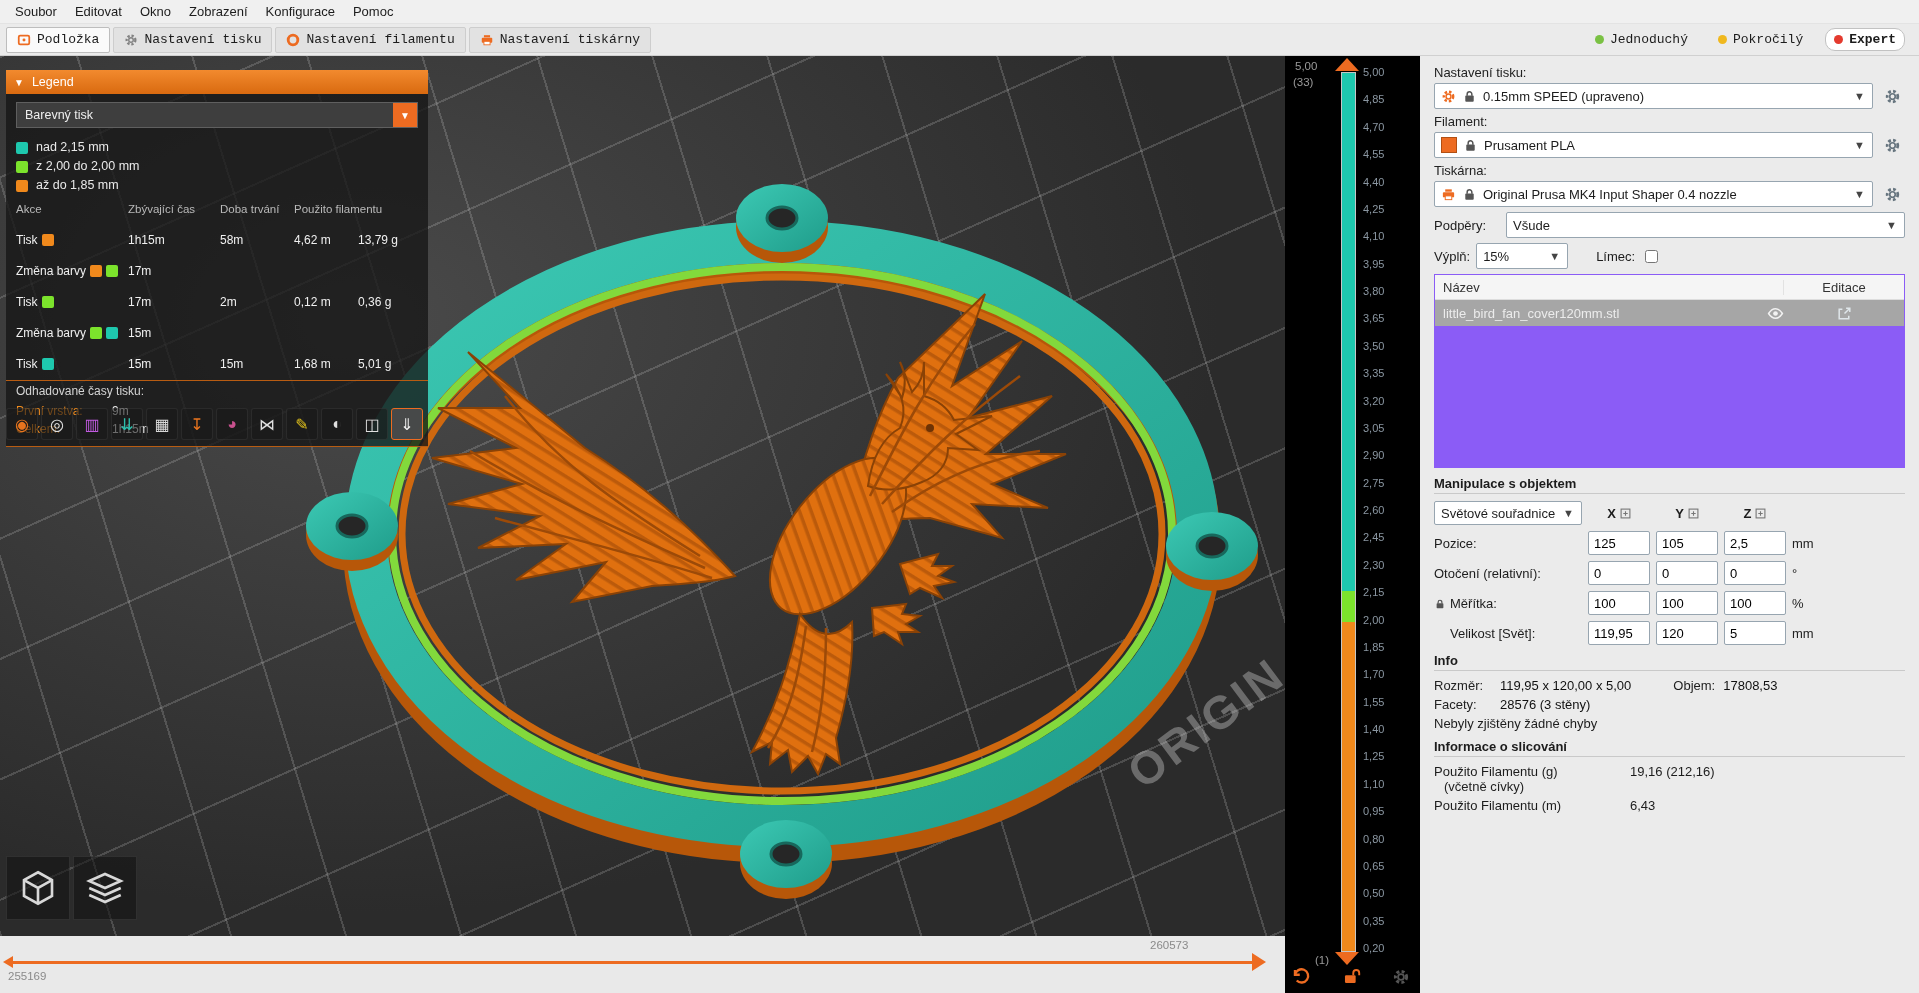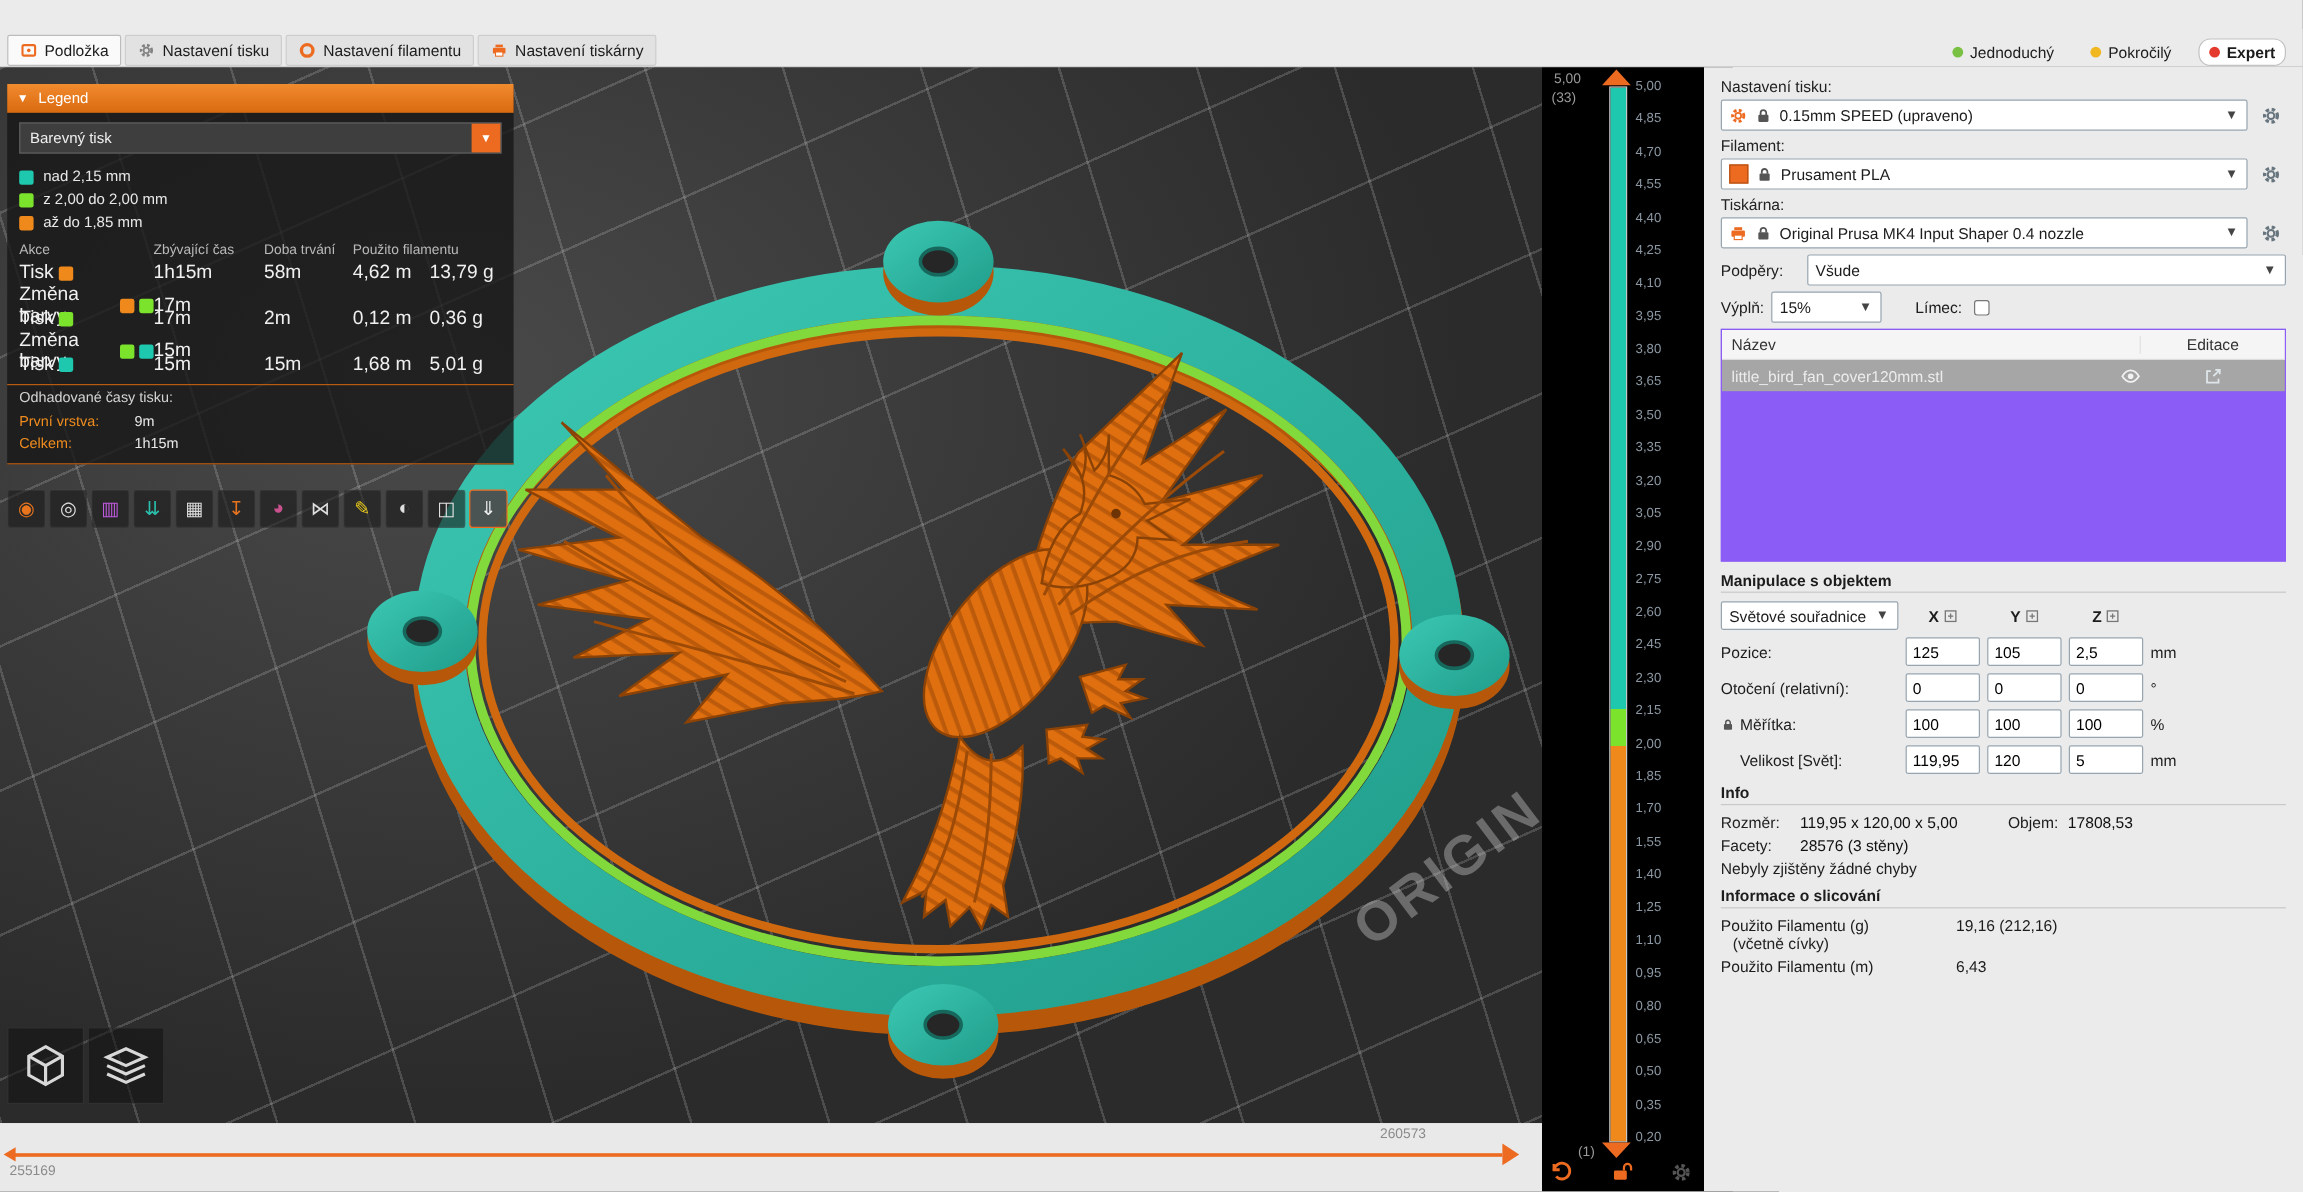--- a/index.html
+++ b/index.html
@@ -5,21 +5,21 @@
   html,body{margin:0;padding:0;background:#888;}
   .app{position:relative;width:1919px;height:993px;overflow:hidden;background:#ebebeb;
        font-family:"Liberation Sans",sans-serif;font-size:13px;color:#1c1c1c;}
   .ic{display:inline-block;flex:none;}
   
   .menubar{position:absolute;left:0;top:0;width:100%;height:24px;background:#f0f0f0;
            display:flex;align-items:center;padding-left:6px;box-sizing:border-box;border-bottom:1px solid #e3e3e3;}
   .menuitem{padding:2px 9px;cursor:default;}
   
   .tabbar{position:absolute;left:0;top:24px;width:100%;height:32px;background:#ebebeb;
-          border-bottom:1px solid #d0d0d0;display:flex;align-items:flex-end;box-sizing:border-box;padding:0 6px;}
+          border-bottom:1px solid #d0d0d0;display:flex;align-items:center;box-sizing:border-box;padding:0 6px;font-family:Liberation Mono, monospace;}
   .tab{display:flex;align-items:center;gap:6px;height:24px;padding:0 10px;margin-right:3px;
        background:#e2e2e2;border:1px solid #cdcdcd;border-radius:2px;}
   .tab.active{background:#fafafa;border-color:#bdbdbd;}
   .tab .ic{width:14px;height:14px;}
   .col-o{color:#ed6b21}.col-g{color:#828282}
   .modes{margin-left:auto;display:flex;align-items:center;gap:14px;padding-right:8px;}
   .mode{display:flex;align-items:center;gap:6px;padding:3px 8px;border-radius:10px;}
   .mode.active{background:#ffffff;border:1px solid #c2c2c2;font-weight:bold;}
   .dot{width:9px;height:9px;border-radius:50%;display:inline-block;}
   
@@ -40,21 +40,21 @@
   .lcombo{margin:8px 10px 0;height:24px;background:#3e3e3e;border:1px solid #5f5f5f;display:flex;
           align-items:center;color:#efefef;font-size:12.5px;padding-left:8px;position:relative;}
   .lcombo .obox{position:absolute;right:0;top:0;width:24px;height:100%;background:#ed6b21;display:flex;
           align-items:center;justify-content:center;color:#fff;font-size:10px;}
   .litems{margin:7px 10px 0;}
   .litem{display:flex;align-items:flex-end;gap:8px;height:19px;font-size:12.5px;}
   .sw{width:12px;height:12px;border-radius:2px;flex:none;}
   .ltable{margin:8px 10px 0;}
   .lth,.ltr{display:grid;grid-template-columns:112px 92px 74px 1fr;align-items:center;}
   .lth{color:#b9b9b9;font-size:11.5px;height:18px;}
-  .ltr{height:19px;font-size:16px;color:#f0f0f0;}
+  .ltr{height:19px;font-size:12px;color:#f0f0f0;margin-top:12px;}
   .lact{display:flex;gap:4px;align-items:center;}
   .lused{display:flex;}
   .lused .m{width:64px;}
   .odiv{border:0;border-top:1px solid #b85c12;margin:7px 0 3px;}
   .lest{margin:0 10px 8px;}
   .lest-title{color:#d4d4d4;font-size:12px;margin:3px 0 4px;}
   .lest-row{display:flex;font-size:12px;height:18px;align-items:center;}
   .lest-row .lab{color:#f08c1e;width:96px;}
   
   .vtb{position:absolute;left:6px;top:352px;display:flex;gap:3px;}
@@ -185,20 +185,29 @@
     </symbol>
     <symbol id="i-axis" viewBox="0 0 10 10">
       <rect x="1" y="1" width="8" height="8" fill="none" stroke="currentColor"></rect>
       <path d="M3 5h4M5 3v4" stroke="currentColor"></path>
     </symbol>
   </defs>
 </svg>
 
 <div class="app">
 
+  <div class="menubar">
+
+  <span class="menuitem">Soubor</span>
+      <span class="menuitem">Editovat</span>
+      <span class="menuitem">Okno</span>
+      <span class="menuitem">Zobrazení</span>
+      <span class="menuitem">Konfigurace</span>
+      <span class="menuitem">Pomoc</span>
+    </div>
 
   <div class="tabbar">
     <div class="tab active">
       <svg class="ic col-o">
           <use href="#i-plate"></use>
         </svg>
       <span>Podložka</span>
     </div>
     <div class="tab">
       <svg class="ic col-g">

